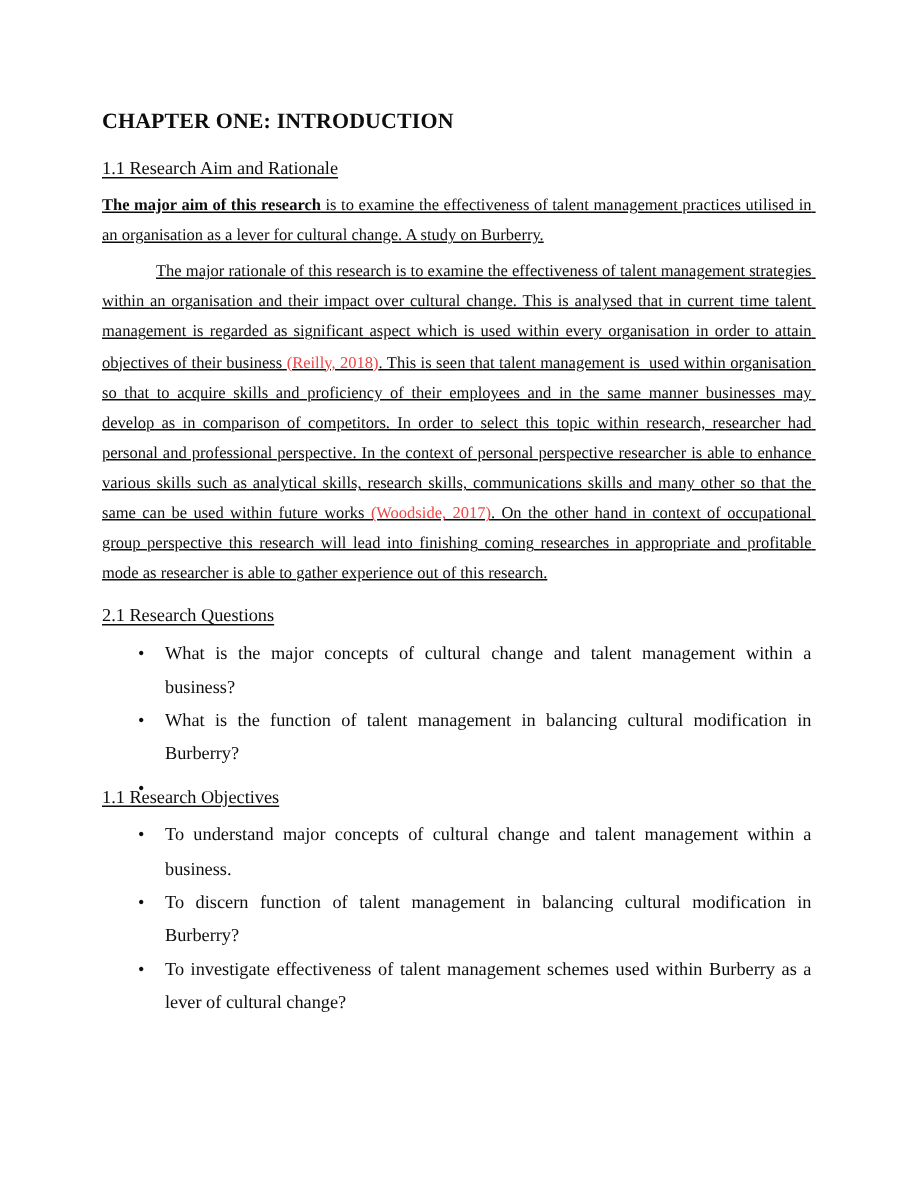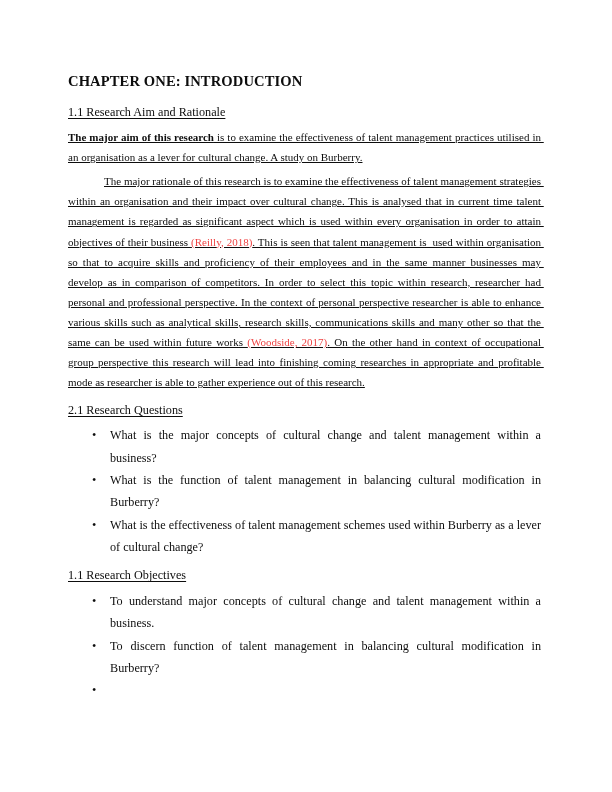--- a/index.html
+++ b/index.html
@@ -109,37 +109,37 @@
       <li>
         <span class="disc">•</span>
         <span>What is the major concepts of cultural change and talent management within a business?</span>
       </li>
       <li>
         <span class="disc">•</span>
         <span>What is the function of talent management in balancing cultural modification in Burberry?</span>
       </li>
       <li>
         <span class="disc">•</span>
-        <span>What is the effectiveness of talent management schemes used within Burberry as a lever of cultural change?</span>
       </li>
     </ul>
   </div>
 
   <div class="sec-block">
     <div class="section-heading">
       <span class="u">1.1 Research Objectives</span>
     </div>
     <ul class="bullets">
       <li>
         <span class="disc">•</span>
         <span>To understand major concepts of cultural change and talent management within a business.</span>
       </li>
       <li>
         <span class="disc">•</span>
         <span>To discern function of talent management in balancing cultural modification in Burberry?</span>
       </li>
       <li>
         <span class="disc">•</span>
+        <span>To investigate effectiveness of talent management schemes used within Burberry as a lever of cultural change?</span>
       </li>
     </ul>
   </div>
 
 </div>
 
 </body></html>

